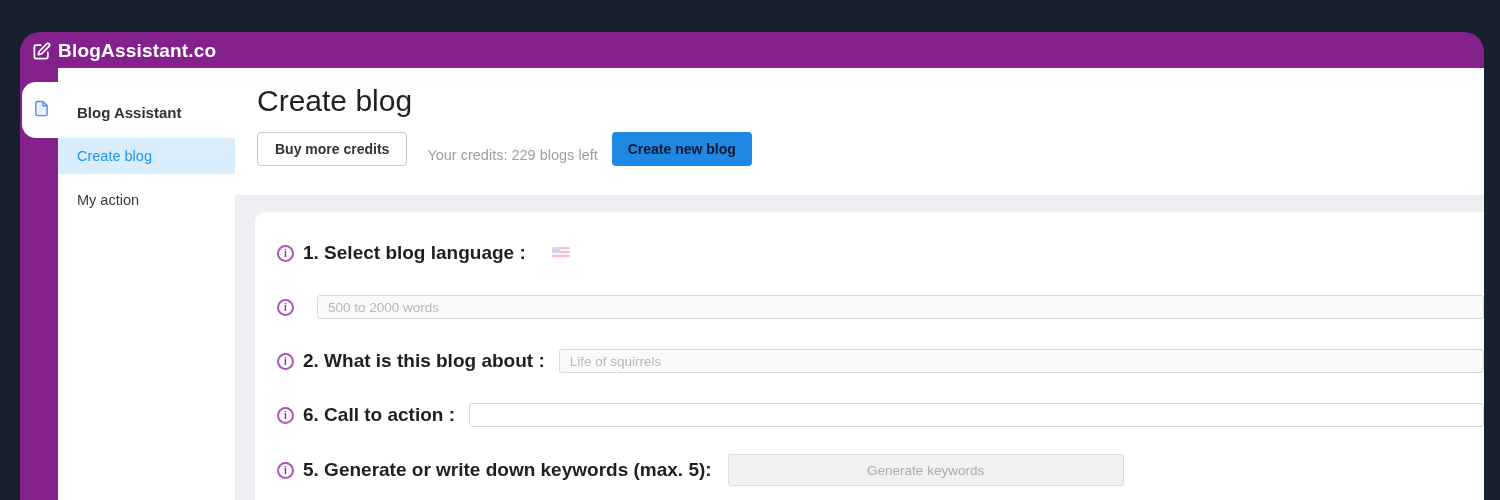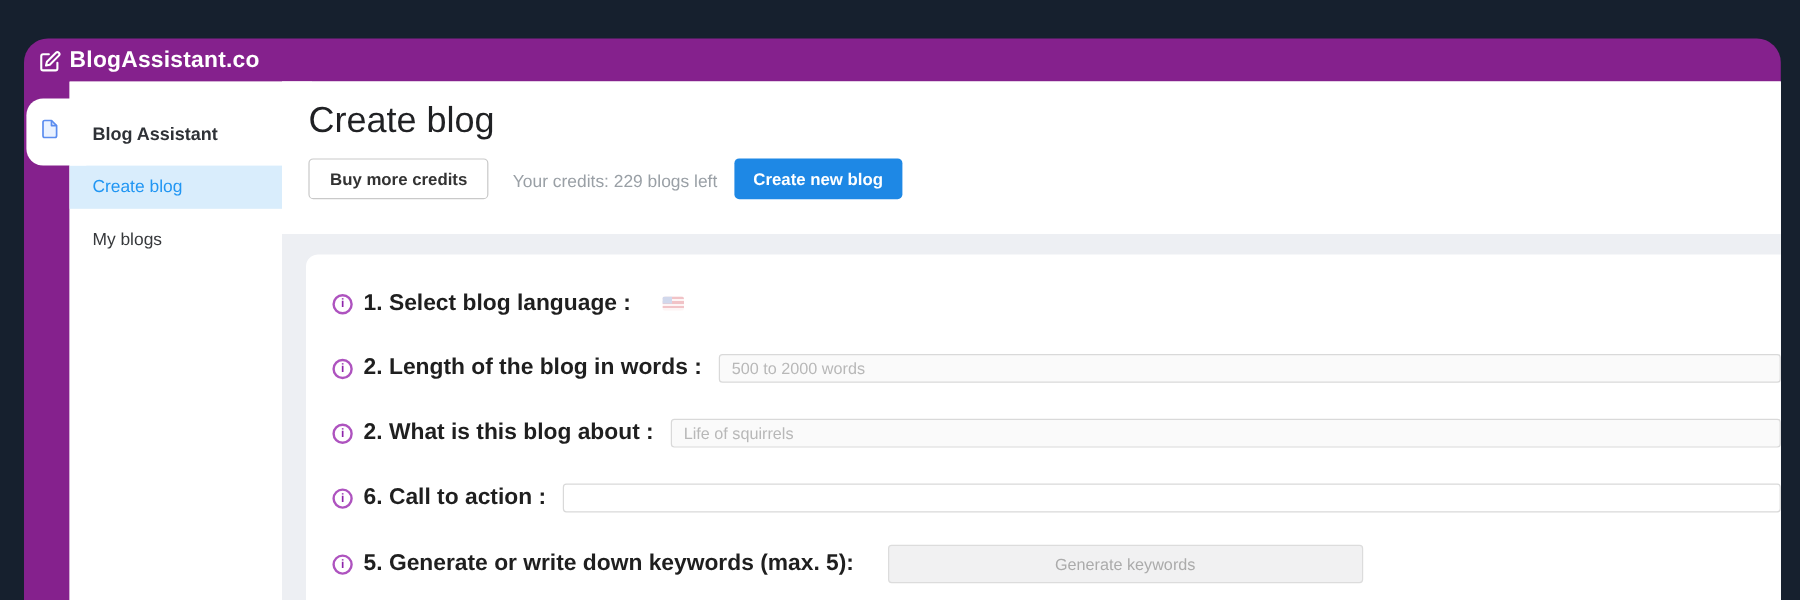--- a/index.html
+++ b/index.html
@@ -40,30 +40,30 @@
   }
   .side-item.active {
     background:#d9edfc; color:#2196f3; font-weight:500;
     border-right:3px solid #2196f3;
   }
   .side-item + .side-item { margin-top:8px; }
   
   .main { position:absolute; left:177px; top:0; right:0; bottom:0; background:#fff; }
   .main-header { height:127px; padding:16px 0 0 22px; background:#fff; }
   .page-title { font-size:30px; font-weight:400; color:#202124; }
-  .toolbar { margin-top:14px; display:flex; align-items:flex-start; }
+  .toolbar { margin-top:14px; display:flex; align-items:center; }
   .btn-outline {
     background:#fff; border:1px solid #c9c9c9; border-radius:4px;
     padding:8px 17px; font-size:14px; font-weight:600; color:#333;
     font-family:inherit; cursor:pointer;
   }
   .credits { margin-left:20px; font-size:14.5px; color:#9aa0a6;margin-top:12px; }
   .btn-primary {
     margin-left:14px; background:#1e88e5; border:none; border-radius:4px;
-    padding:9px 16px; font-size:14px; font-weight:bold; color:#ffffff;
+    padding:9px 16px; font-size:14px; font-weight:bold; color:#0f172a;
     font-family:inherit; cursor:pointer;
   }
   .form-bg { position:absolute; top:127px; left:0; right:0; bottom:0; background:#edeff3; }
   .card {
     position:absolute; left:20px; top:17px; right:0; bottom:-2px;
     background:#fff; border-radius:10px 0 0 0;
     padding:26px 0 0 22px;
   }
   .form-row { display:flex; align-items:center; min-height:30px; margin-bottom:24px; }
   .info-icon {
@@ -83,21 +83,21 @@
   .flag {
     margin-left:26px; width:18px; height:12px; border-radius:2px; cursor:pointer;
     background-image:
       linear-gradient(#c9d2e9, #c9d2e9),
       repeating-linear-gradient(180deg, #efb9be 0 2px, #fdf4f4 2px 4px);
     background-repeat:no-repeat, repeat;
     background-size:8px 6px, auto;
     opacity:.85;
   }
   .btn-generate {
-    margin-left:28px; width:396px; height:32px;
+    margin-left:16px; width:396px; height:32px;
     background:#f1f1f2; border:1px solid #dcdcdc; border-radius:3px;
     color:#ababab; font-size:13.5px; font-family:inherit; cursor:pointer;
   }
   .keywords-box {
     margin:-4px 24px 0 10px; height:80px;
     background:#f3f3f6; border:1px solid #e4e4e8; border-radius:8px;
   }
 </style>
 </head>
 <body>
@@ -121,21 +121,21 @@
         <span>
           <svg width="17" height="19" viewBox="0 0 24 24" fill="#eaf2ff" stroke="#5b8def" stroke-width="2" stroke-linejoin="round">
             <path d="M14 2H6a2 2 0 0 0-2 2v16a2 2 0 0 0 2 2h12a2 2 0 0 0 2-2V8z"></path>
             <path d="M14 2v6h6" fill="none"></path>
           </svg>
         </span>
       </div>
       <div class="sidebar-title">Blog Assistant</div>
       <div class="side-items">
         <div class="side-item active">Create blog</div>
-        <div class="side-item">My blogs</div>
+        <div class="side-item">My action</div>
       </div>
     </div>
 
     <div class="main">
       <div class="main-header">
         <div class="page-title">Create blog</div>
         <div class="toolbar">
           <button class="btn-outline">Buy more credits</button>
           <span class="credits">Your credits: 229 blogs left</span>
           <button class="btn-primary">Create new blog</button>
@@ -146,21 +146,20 @@
         <div class="card">
 
           <div class="form-row">
             <div class="info-icon">i</div>
             <span class="row-label">1. Select blog language :</span>
             <span class="flag"></span>
           </div>
 
           <div class="form-row">
             <div class="info-icon">i</div>
-            <span class="row-label">2. Length of the blog in words :</span>
             <input class="row-input" type="text" placeholder="500 to 2000 words" style="">
           </div>
 
           <div class="form-row">
             <div class="info-icon">i</div>
             <span class="row-label">2. What is this blog about :</span>
             <input class="row-input" type="text" placeholder="Life of squirrels" style="">
           </div>
 
           <div class="form-row">

